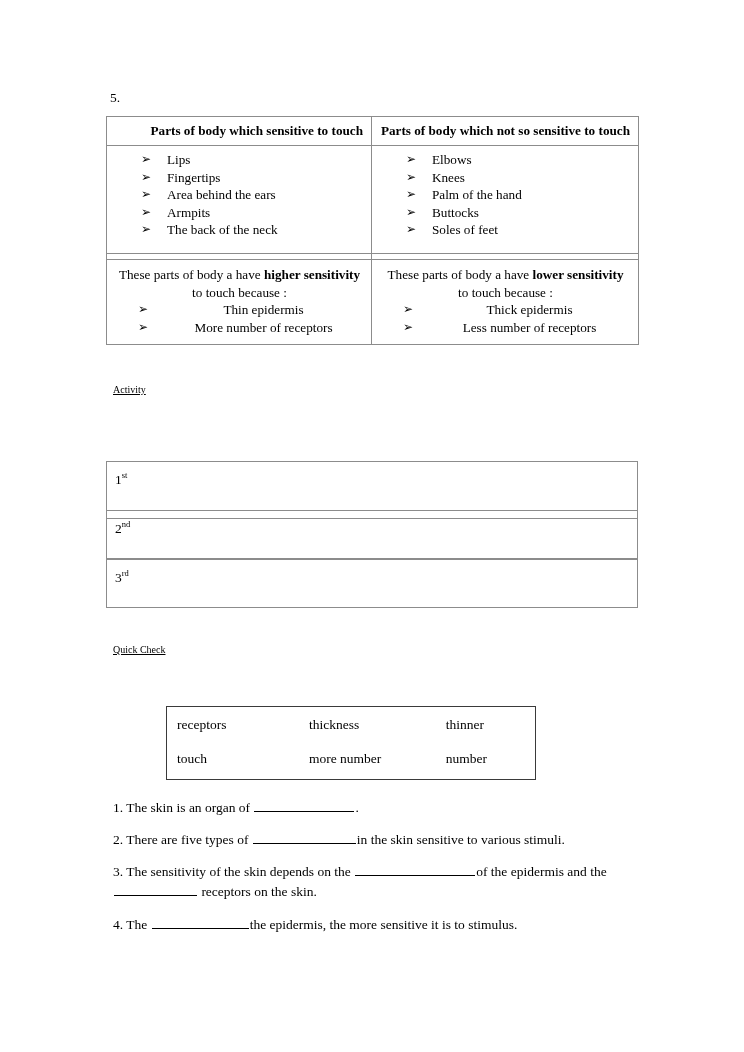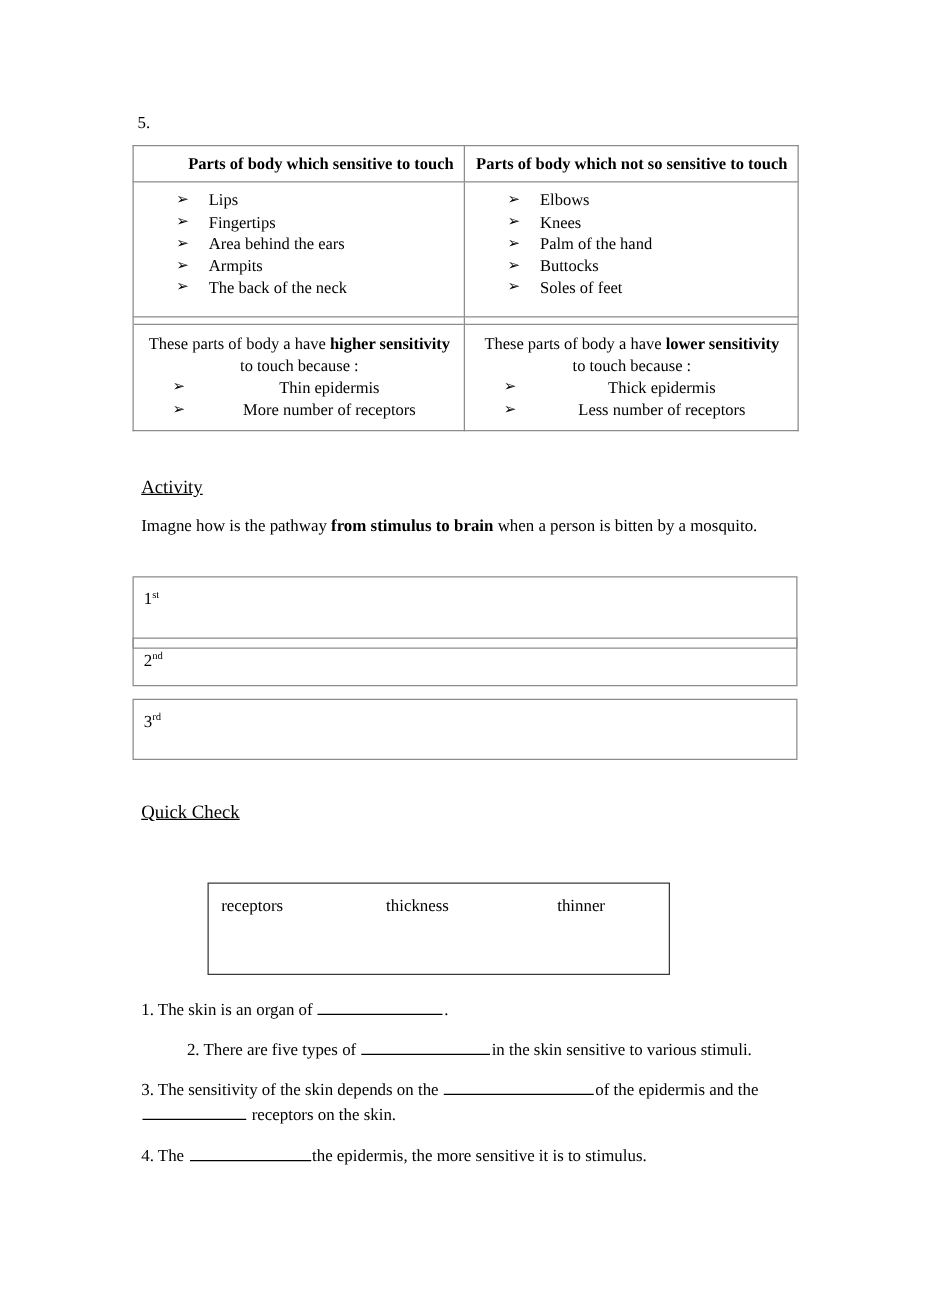--- a/index.html
+++ b/index.html
@@ -89,21 +89,21 @@
     line-height: 17.6px;
   }
   ul.arrow.tight {
     padding-left: 22px;
   }
   .reason-text b { font-weight: bold; }
 
   
   .sec-head {
     position: absolute;
-    font-size: 15px;
+    font-size: 10px;
     line-height: 18px;
     text-decoration: underline;
   }
   #activity-head { left: 113px; top: 381px; }
   #quickcheck-head { left: 113px; top: 641px; }
 
   .para {
     position: absolute;
     font-size: 13.5px;
     line-height: 19px;
@@ -121,21 +121,21 @@
 
   
   .activity-box {
     position: absolute;
     left: 106px;
     width: 532px;
     border: 1px solid #8c8c8c;
     box-sizing: border-box;
   }
   #act-box-1 { top: 461px; height: 58px; }
-  #act-box-2 { top: 510px; height: 39px; }
+  #act-box-2 { top: 510px; height: 49px; }
   #act-box-3 { top: 559px; height: 49px; }
   .ord {
     font-size: 13.5px;
     line-height: 16px;
     padding: 5px 0 0 8px;
   }
   .ord sup {
     font-size: 8.5px;
     vertical-align: super;
   }
@@ -165,21 +165,21 @@
 
   
   .fq {
     position: absolute;
     left: 113px;
     font-size: 13.5px;
     line-height: 19.5px;
     width: 525px;
   }
   #fq-1 { top: 798px; }
-  #fq-2 { top: 830px; text-align: center; }
+  #fq-2 { top: 830px; }
   #fq-3 { top: 862px; }
   #fq-4 { top: 915px; }
 
   .blank {
     display: inline-block;
     border-bottom: 1px solid #000000;
     vertical-align: baseline;
     height: 13px;
     margin: 0 1px;
   }
@@ -244,41 +244,45 @@
             <li><span class="bullet">➢</span><span>Thick epidermis</span></li>
             <li><span class="bullet">➢</span><span>Less number of receptors</span></li>
           </ul>
         </td>
       </tr>
     </tbody>
   </table>
 
   <div class="sec-head" id="activity-head">Activity</div>
 
-  <div class="para" id="activity-para"><span>Imagne how is the pathway </span><b>from stimulus to brain</b><span> when a person is  bitten by a mosquito.</span></div>
 
   <div class="activity-box" id="act-box-1">
     <div class="ord"><span>1</span><sup>st</sup></div>
   </div>
   <div class="activity-box" id="act-box-2">
     <div class="ord"><span>2</span><sup>nd</sup></div>
   </div>
   <div class="activity-box" id="act-box-3">
     <div class="ord"><span>3</span><sup>rd</sup></div>
   </div>
 
   <div class="sec-head" id="quickcheck-head">Quick Check</div>
 
 
   <div class="wordbank">
     <div class="wb-row" id="wb-row-1">
       <div class="wb-cell wb-c0">receptors</div>
       <div class="wb-cell wb-c1">thickness</div>
       <div class="wb-cell wb-c2">thinner</div>
     </div>
+    <div class="wb-row" id="wb-row-2">
+      <div class="wb-cell wb-c0">touch</div>
+      <div class="wb-cell wb-c1">more number</div>
+      <div class="wb-cell wb-c2">number</div>
+    </div>
   </div>
 
   <div class="fq" id="fq-1"><span>1.</span><span> The skin is an organ of </span><span class="blank blank-1"></span><span>.</span></div>
 
   <div class="fq" id="fq-2"><span>2.</span><span> There are five types of </span><span class="blank blank-2"></span><span>in the skin sensitive to various stimuli.</span></div>
 
   <div class="fq" id="fq-3"><span>3.</span><span> The sensitivity of the skin depends on the </span><span class="blank blank-3a"></span><span>of the epidermis and the</span><span class="blank blank-3b"></span><span> receptors on the skin.</span></div>
 
   <div class="fq" id="fq-4"><span>4.</span><span> The </span><span class="blank blank-4"></span><span>the epidermis, the more sensitive it is to stimulus.</span></div>
 

